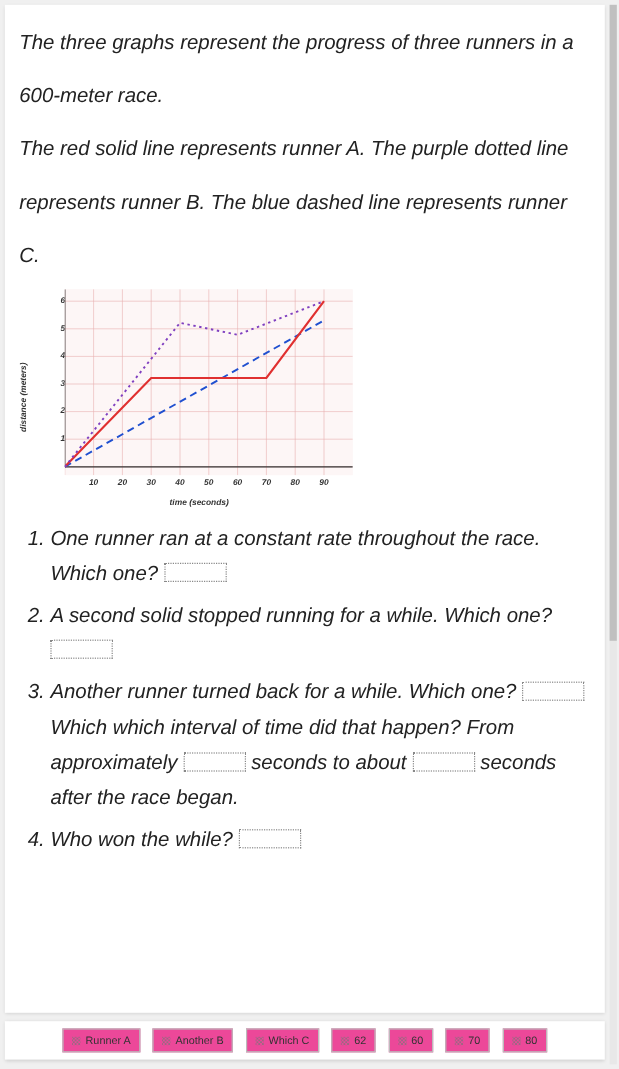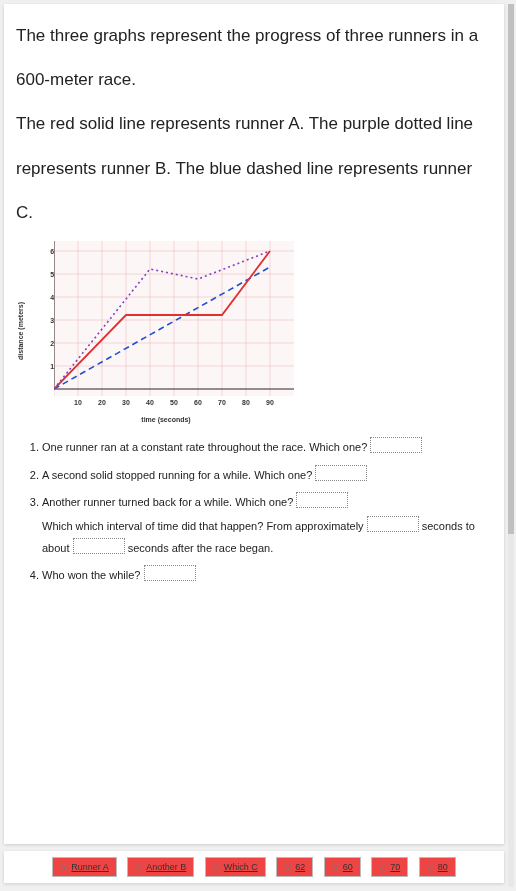--- a/index.html
+++ b/index.html
@@ -12,20 +12,21 @@
     height: 891px;
     overflow: hidden;
   }
   .card {
     background: #fff;
     margin: 4px 12px 4px 4px;
     padding: 10px 12px 28px 12px;
     box-shadow: 0 1px 3px rgba(0,0,0,0.15);
     height: 840px;
     overflow: hidden;
+    font-style: italic;
   }
   .intro p {
     font-size: 17px;
     color: #222;
     line-height: 2.6;
     margin: 0;
   }
   .chart-wrap {
     position: relative;
     width: 280px;
@@ -58,21 +59,21 @@
     height: 155px;
     background: #fdf6f6;
   }
   .gridlines line { stroke: #e8b0b0; stroke-width: 0.5; }
   .ytick { position:absolute; right: 244px; font-size:7px; font-weight:bold; color:#333; transform: translateY(-50%); }
   .xtick { position:absolute; top: 158px; font-size:7px; font-weight:bold; color:#333; transform: translateX(-50%); }
 
   ol.questions {
     margin: 14px 0 0 0;
     padding-left: 26px;
-    font-size: 11px;
+    font-size: 17px;
     color: #222;
   }
   ol.questions li {
     margin-bottom: 6px;
     line-height: 1.7;
   }
   .blank {
     display: inline-block;
     width: 52px;
     height: 16px;
@@ -97,23 +98,22 @@
   }
   .chip {
     display: inline-flex;
     align-items: center;
     gap: 4px;
     border: 1px solid #bbb;
     padding: 4px 7px;
     margin: 0 3px;
     font-size: 9px;
     color: #333;
-    background: #ef4444;
+    background: #ec4899;
     cursor: move;
-    text-decoration: underline;
   }
   .grip {
     display: inline-block;
     width: 7px;
     height: 7px;
     background:
       radial-gradient(circle, #777 0.5px, transparent 0.6px) 0 0/3px 3px,
       radial-gradient(circle, #777 0.5px, transparent 0.6px) 1.5px 1.5px/3px 3px;
   }
   .scroll-track {

